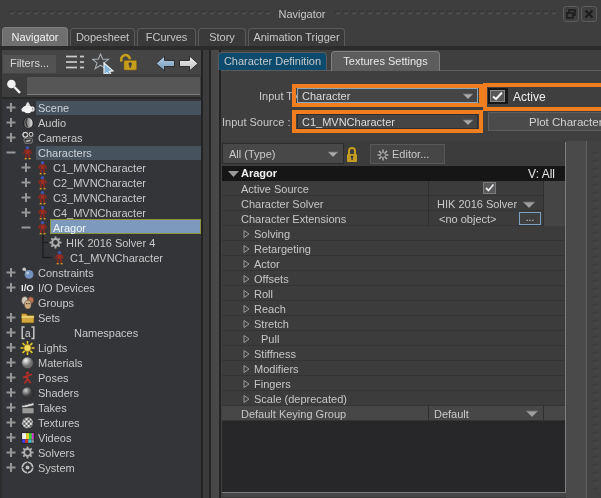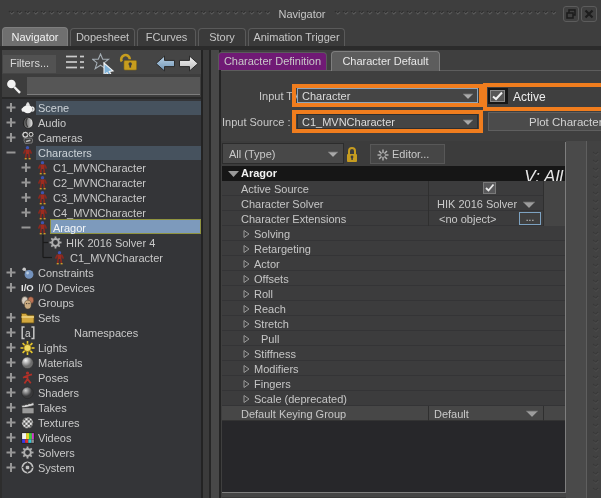--- a/index.html
+++ b/index.html
@@ -421,22 +421,22 @@
     <line x1="43" y1="145.5" x2="48" y2="145.5" stroke="#1a1a1a" stroke-width="1.2"></line>
     <line x1="43" y1="160.5" x2="52" y2="160.5" stroke="#1a1a1a" stroke-width="1.2"></line>
   </svg>
 <div class="a" style="left:201px;top:50px;width:2px;height:448px;background:#232323;"></div>
 <div class="a" style="left:203px;top:50px;width:6px;height:448px;background:#3b3b3b;"></div>
 <div class="a" style="left:209px;top:50px;width:2px;height:448px;background:#262626;"></div>
 <div class="a" style="left:211px;top:50px;width:8px;height:448px;background:#484848;"></div>
 <div class="a" style="left:219px;top:50px;width:2px;height:448px;background:#242424;"></div>
 <div class="a" style="left:221px;top:50px;width:380px;height:448px;background:#3f3f3f;"></div>
 <div class="a" style="left:221px;top:70px;width:380px;height:1px;background:#5d5d5d;"></div>
-<div class="a" style="left:218px;top:52px;width:109px;height:18px;background:#701a75;border:1px solid #5a5a5a;border-bottom:none;border-radius:4px 4px 0 0;box-sizing:border-box;color:#c9c9c9;font-size:11px;text-align:center;line-height:17px;">Character Definition</div>
-<div class="a" style="left:331px;top:51px;width:109px;height:20px;background:#5d5d5d;border:1px solid #7e7e7e;border-bottom:none;border-radius:4px 4px 0 0;box-sizing:border-box;color:#e8e8e8;font-size:11px;text-align:center;line-height:18px;">Character Default</div>
+<div class="a" style="left:218px;top:52px;width:109px;height:18px;background:#0c4a6e;border:1px solid #5a5a5a;border-bottom:none;border-radius:4px 4px 0 0;box-sizing:border-box;color:#c9c9c9;font-size:11px;text-align:center;line-height:17px;">Character Definition</div>
+<div class="a" style="left:331px;top:51px;width:109px;height:20px;background:#5d5d5d;border:1px solid #7e7e7e;border-bottom:none;border-radius:4px 4px 0 0;box-sizing:border-box;color:#e8e8e8;font-size:11px;text-align:center;line-height:18px;">Textures Settings</div>
 <div class="a txt" style="left:222px;top:89px;padding-left:37px;">Input Type :</div>
 <div class="a txt" style="left:222px;top:115px;">Input Source :</div>
 <div class="a" style="left:292px;top:84px;width:191px;height:23px;border:4px solid #f07d1e;box-sizing:border-box;"></div>
 <div class="a" style="left:483px;top:83px;width:118px;height:28px;border:4px solid #f07d1e;border-right:none;box-sizing:border-box;"></div>
 <div class="a" style="left:292px;top:110px;width:191px;height:23px;border:4px solid #f07d1e;box-sizing:border-box;"></div>
 <div class="a" style="left:297px;top:88px;width:181px;height:15px;background:#454545;border:1px solid #8ca6bd;box-sizing:border-box;">
 <div class="txt a" style="left:4px;top:0px;color:#dcdcdc;">Character</div>
 <svg class="a" style="right:3px;top:4px" width="12" height="7">
       <path d="M1 1 L11 1 L6 6 Z" fill="#a9a9a9" stroke="#6e6e6e" stroke-width="0.8"></path>
     </svg>
@@ -481,21 +481,21 @@
       <circle cx="6" cy="6" r="2" fill="#464646"></circle>
     </svg>
 <div class="txt a" style="left:21px;top:2px;">Editor...</div>
   </div>
 <div class="a" style="left:222px;top:166px;width:343px;height:326px;background:#3c3c3d;"></div>
 <div class="a" style="left:222px;top:166px;width:343px;height:15px;background:#161616;">
 <svg class="a" style="left:5px;top:4px" width="13" height="8">
       <path d="M1 1 L12 1 L6.5 7 Z" fill="#9a9a9a"></path>
     </svg>
 <div class="a" style="left:19px;top:1px;color:#f2f2f2;font-size:11px;font-weight:bold;">Aragor</div>
-<div class="a" style="right:2px;top:1px;color:#e6e6e6;font-size:17px;font-style:italic;">V: All</div>
+<div class="a" style="right:10px;top:1px;color:#e6e6e6;font-size:12px;">V: All</div>
   </div>
 <div class="a" style="left:222px;top:181px;width:343px;height:15px;background:#3c3c3d;border-bottom:1px solid #343436;box-sizing:border-box;"></div>
 <div class="a" style="left:543px;top:181px;width:22px;height:15px;background:#454545;"></div>
 <div class="a" style="left:428px;top:181px;width:1px;height:15px;background:#2f2f2f;"></div>
 <div class="a" style="left:543px;top:181px;width:1px;height:15px;background:#2f2f2f;"></div>
 <div class="a txt" style="left:241px;top:182px;color:#c6c6c6;">Active Source</div>
 <div class="a" style="left:483px;top:182px;width:13px;height:12px;background:#58585a;border:1px solid #7a7a7a;box-sizing:border-box;">
     <svg width="11" height="10">
       <path d="M2 5 L4.5 7.5 L9.5 1.5" stroke="#e8e8e8" stroke-width="1.8" fill="none"></path>
     </svg>

